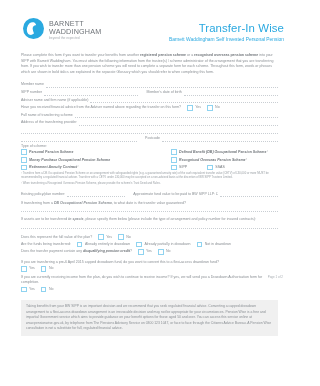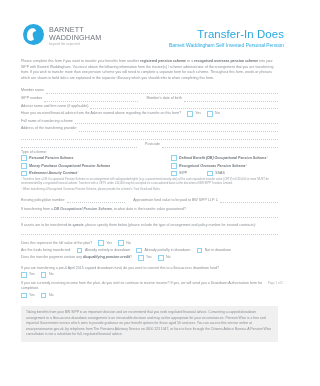--- a/index.html
+++ b/index.html
@@ -10,21 +10,21 @@
   body {
     width: 298px;
     height: 386px;
     font-family: "Liberation Sans", sans-serif;
     color: #8a8f94;
     overflow: hidden;
     position: relative;
   }
   .page {
     position: absolute;
-    left: 0; top: 8px;
+    left: 0; top: 2px;
     width: 298px;
     height: 286px;
     background: #fff;
   }
 
   
   .header {
     position: absolute;
     left: 0; top: 0;
     width: 298px;
@@ -240,21 +240,21 @@
   <div class="header">
     <div class="logo-wrap">
       <div class="logo-mark"></div>
       <div class="logo-text">
         <div class="logo-line1">BARNETT</div>
         <div class="logo-line2">WADDINGHAM</div>
         <div class="logo-tag">beyond the expected</div>
       </div>
     </div>
     <div class="title-block">
-      <div class="doc-title">Transfer-In Does</div>
+      <div class="doc-title">Transfer-In Wise</div>
       <div class="doc-sub">Barnett Waddingham Self Invested Personal Pension</div>
     </div>
   </div>
 
   <div class="content">
 
     <p class="intro"><span>Please complete this form if you want to transfer your benefits from another </span><b>registered pension scheme</b><span> or a </span><b>recognised overseas pension scheme</b><span> into your SIPP with Barnett Waddingham. You must obtain the following information from the trustee(s) / scheme administrator of the arrangement that you are transferring from. If you wish to transfer more than one pension scheme you will need to complete a separate form for each scheme. Throughout this form, words or phrases which are shown in bold italics are explained in the separate Glossary which you should refer to when completing this form.</span></p>
 
     <div class="row">
       <span class="lbl">Member name</span>

